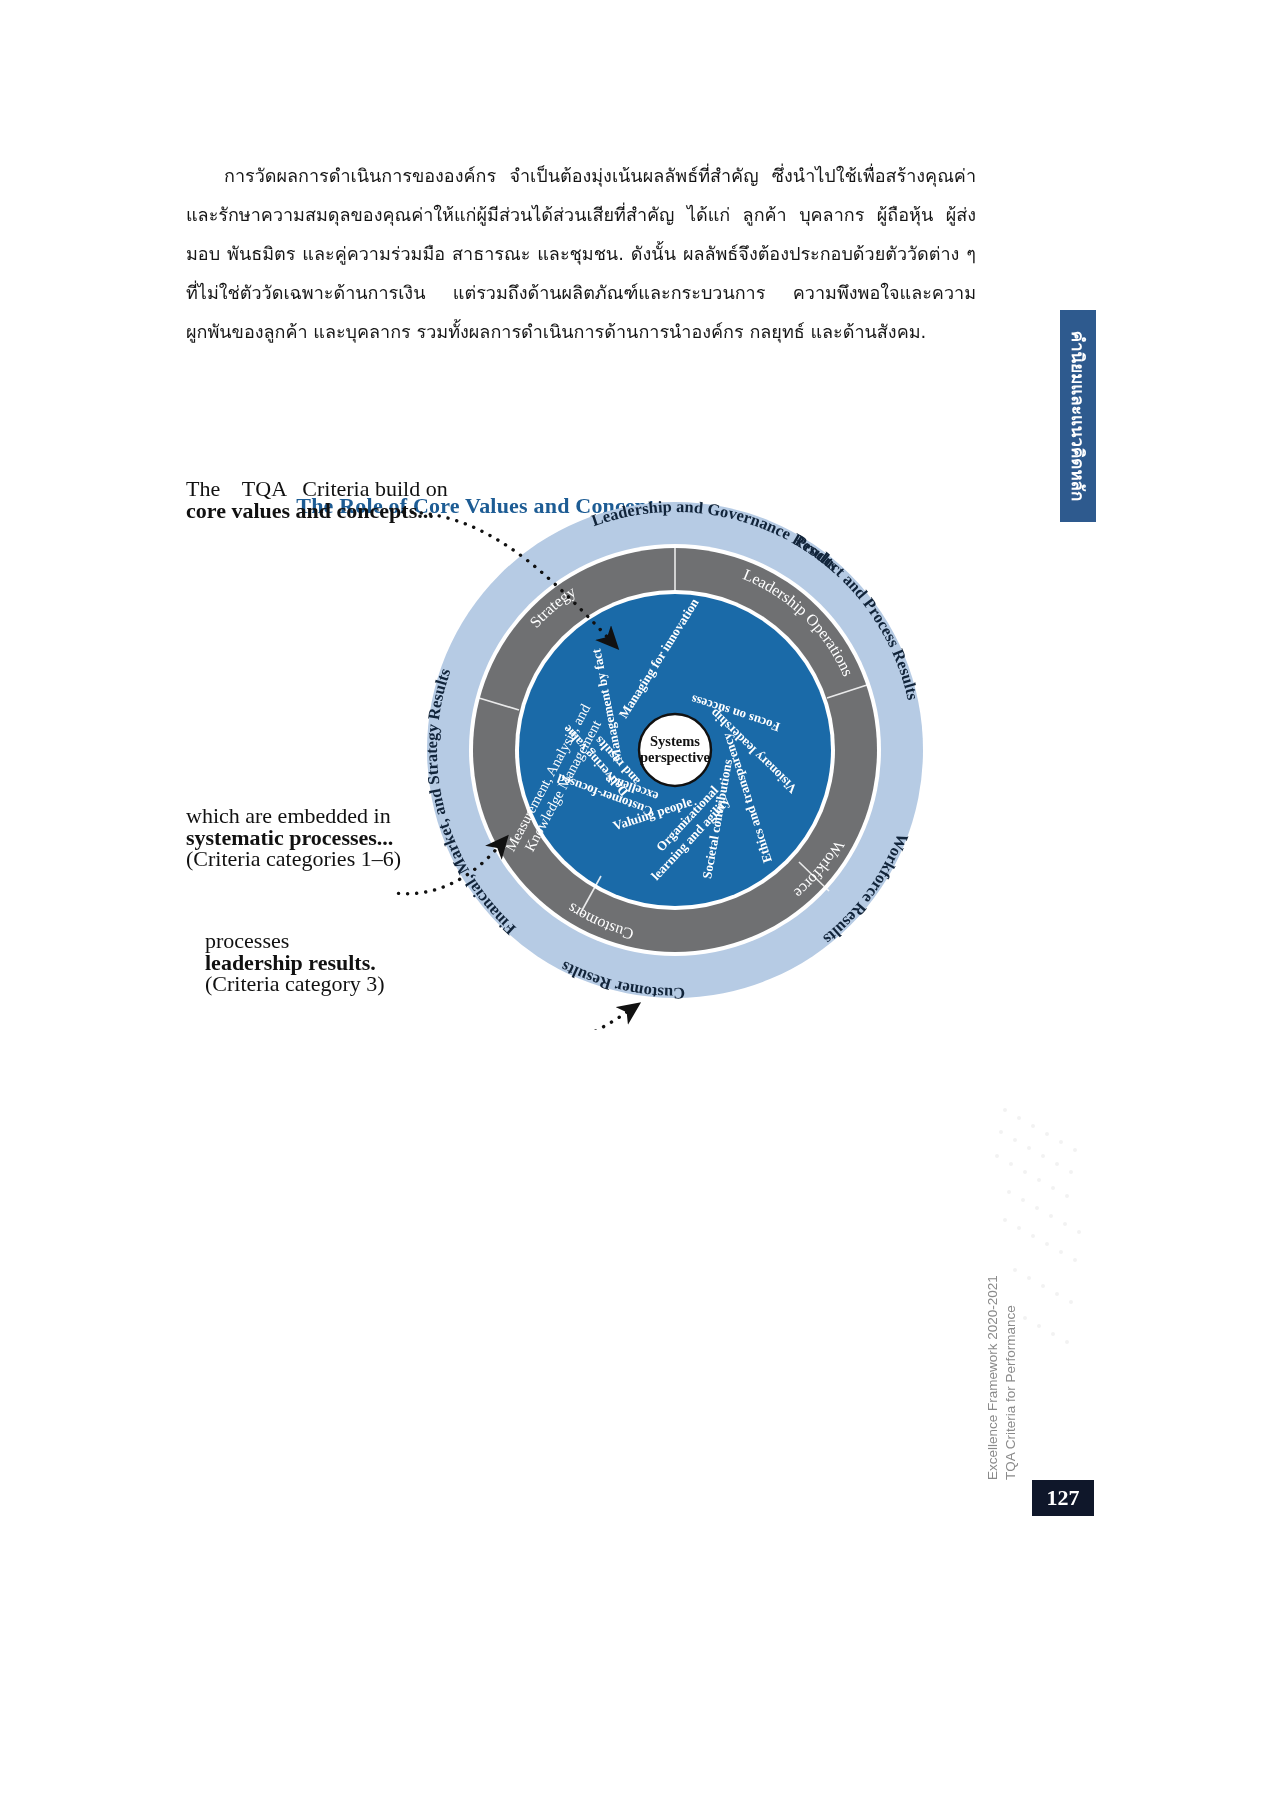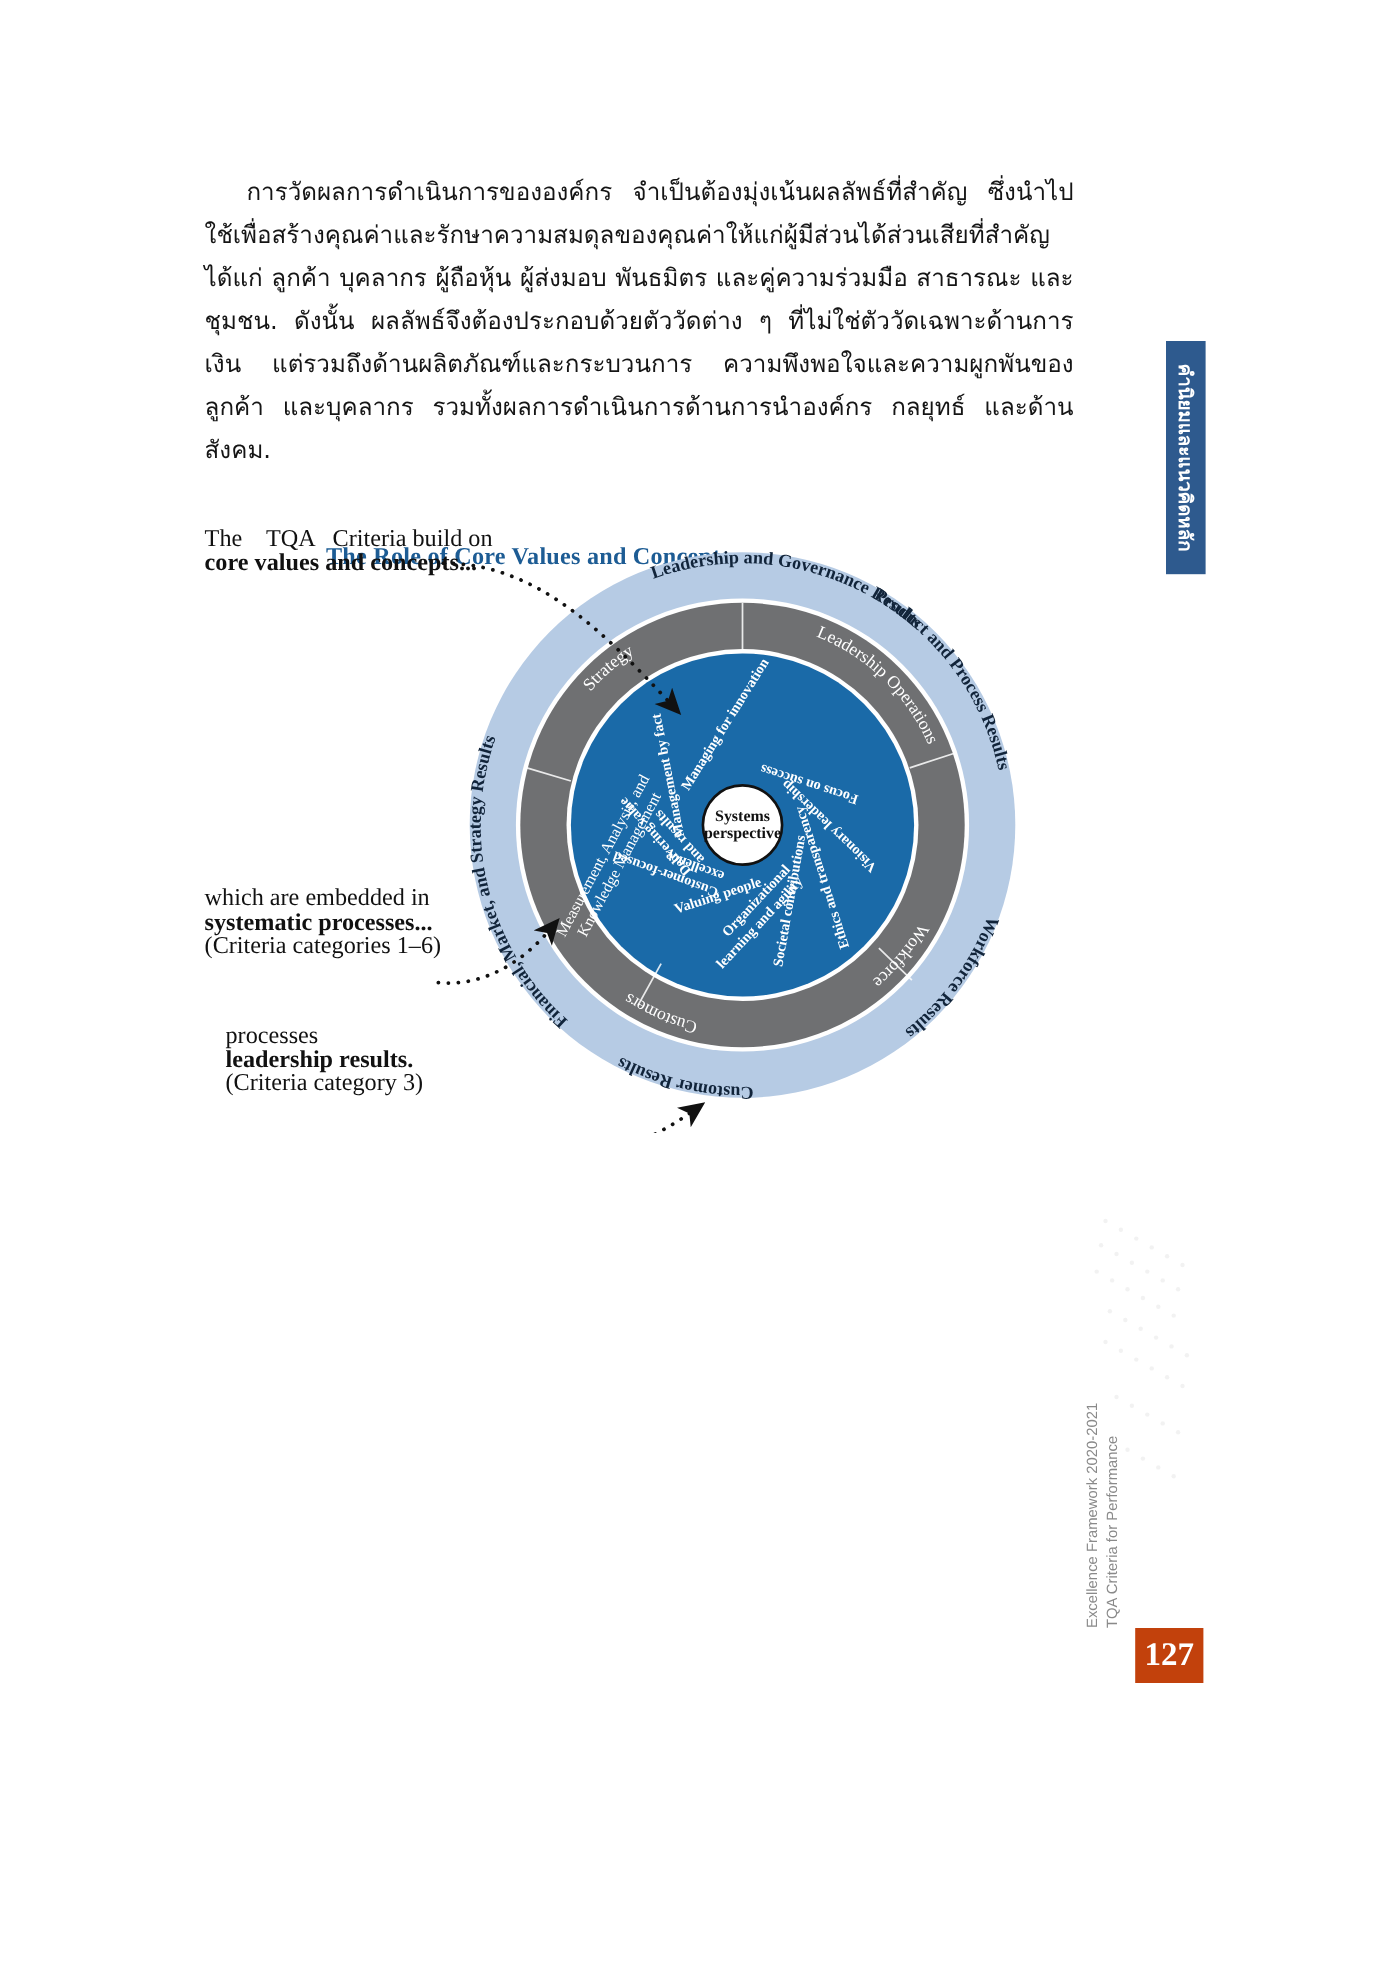--- a/index.html
+++ b/index.html
@@ -3,21 +3,21 @@
 <meta charset="utf-8">
 <style>
   html,body{margin:0;padding:0;background:#fff;}
   body{width:1273px;height:1800px;position:relative;overflow:hidden;
        font-family:"Liberation Serif",serif;color:#1a1a1a;}
 
   
   #thai-para{
     position:absolute;left:186px;top:156px;width:790px;
     font-family:"DejaVu Sans",sans-serif;
-    font-size:22px;line-height:39px;color:#151515;
+    font-size:18px;line-height:39px;color:#151515;
     text-align:justify;text-justify:inter-word;
     letter-spacing:0px;
   }
   #thai-para .indent{display:inline-block;width:38px;}
 
   
   #fig-title{
     position:absolute;left:0;top:493px;width:960px;text-align:center;
     font-family:"Liberation Serif",serif;font-weight:bold;font-size:22px;
     color:#1d5c94;letter-spacing:.2px;
@@ -56,23 +56,23 @@
   #footer-text .ft{
     position:absolute;white-space:nowrap;color:#8a8a8a;
     font-family:"Liberation Sans",sans-serif;font-size:13.5px;
     transform-origin:left bottom;
     transform:rotate(-90deg);
   }
   #footer-text .ft.l1{left:18px;bottom:0;}
   #footer-text .ft.l2{left:0px;bottom:0;}
 
   #page-num{
-    position:absolute;left:1032px;top:1480px;width:62px;height:50px;
-    background:#c2410c;color:#fff;
-    font-family:"Liberation Serif",serif;font-size:30px;font-weight:bold;
+    position:absolute;left:1032px;top:1480px;width:62px;height:36px;
+    background:#0f172a;color:#fff;
+    font-family:"Liberation Serif",serif;font-size:22px;font-weight:bold;
     display:flex;align-items:center;justify-content:center;
   }
 
   
   #watermark{position:absolute;left:975px;top:1080px;width:130px;height:330px;
              opacity:.18;pointer-events:none;}
 </style>
 </head>
 <body>
 

